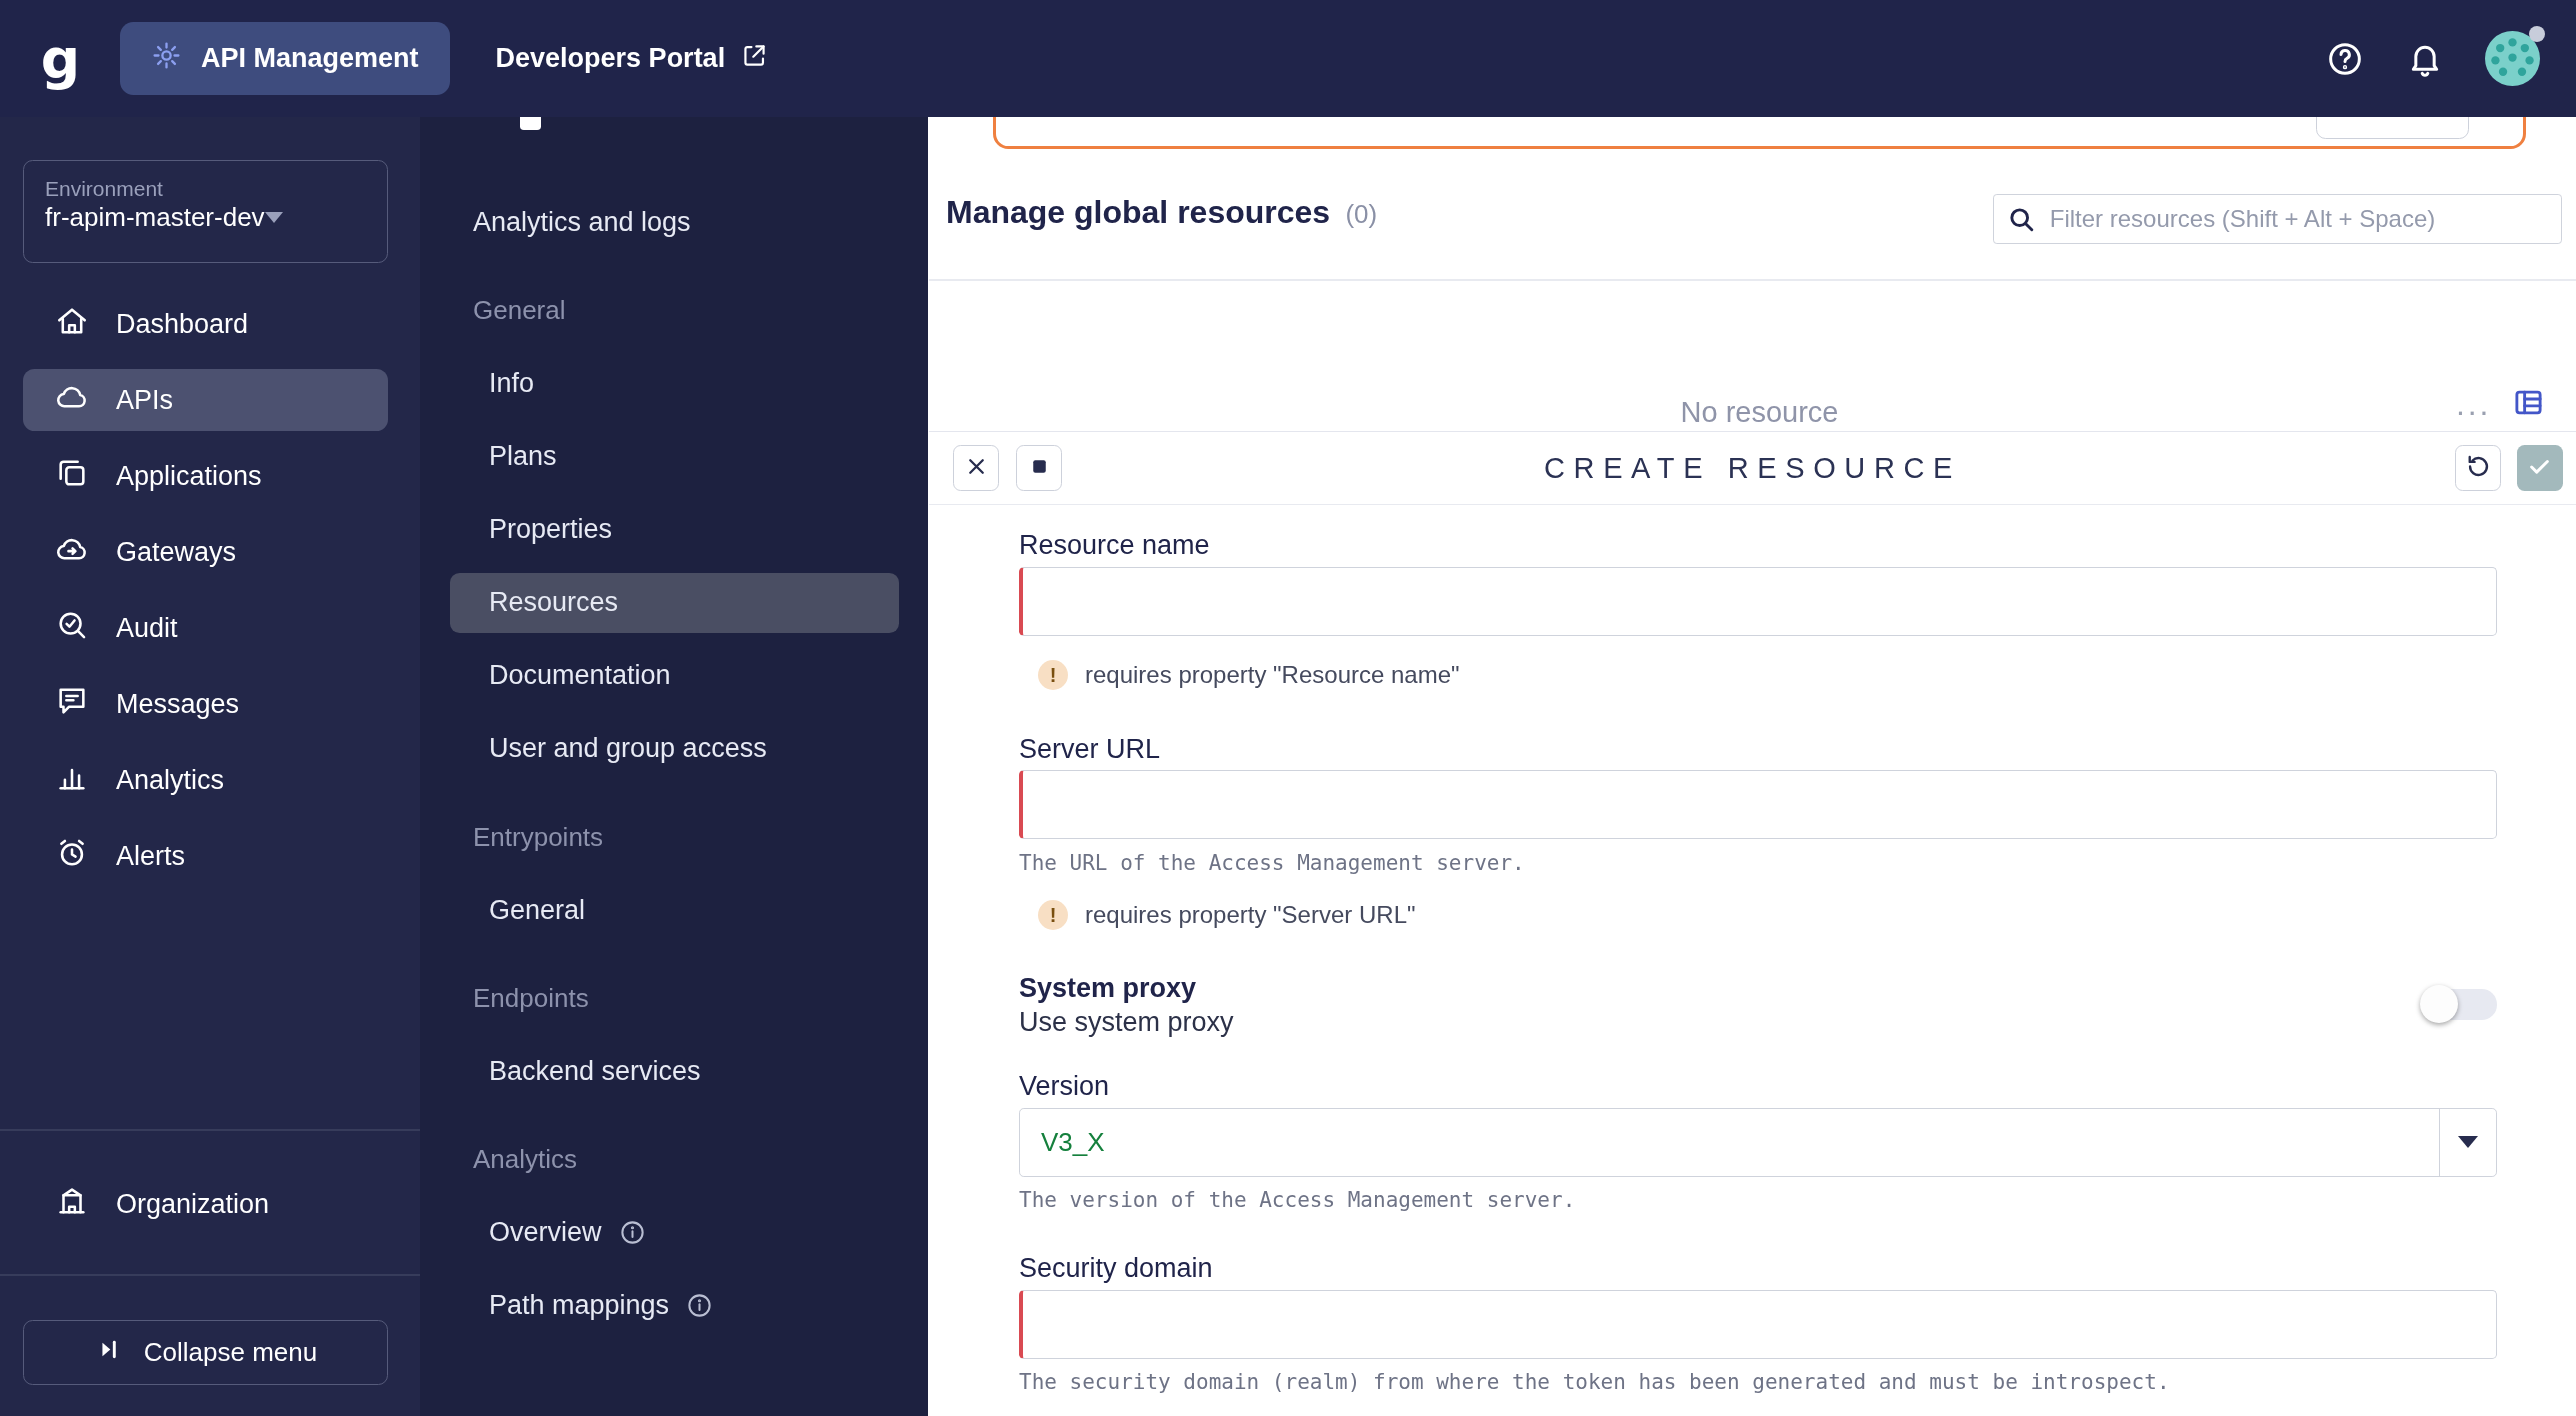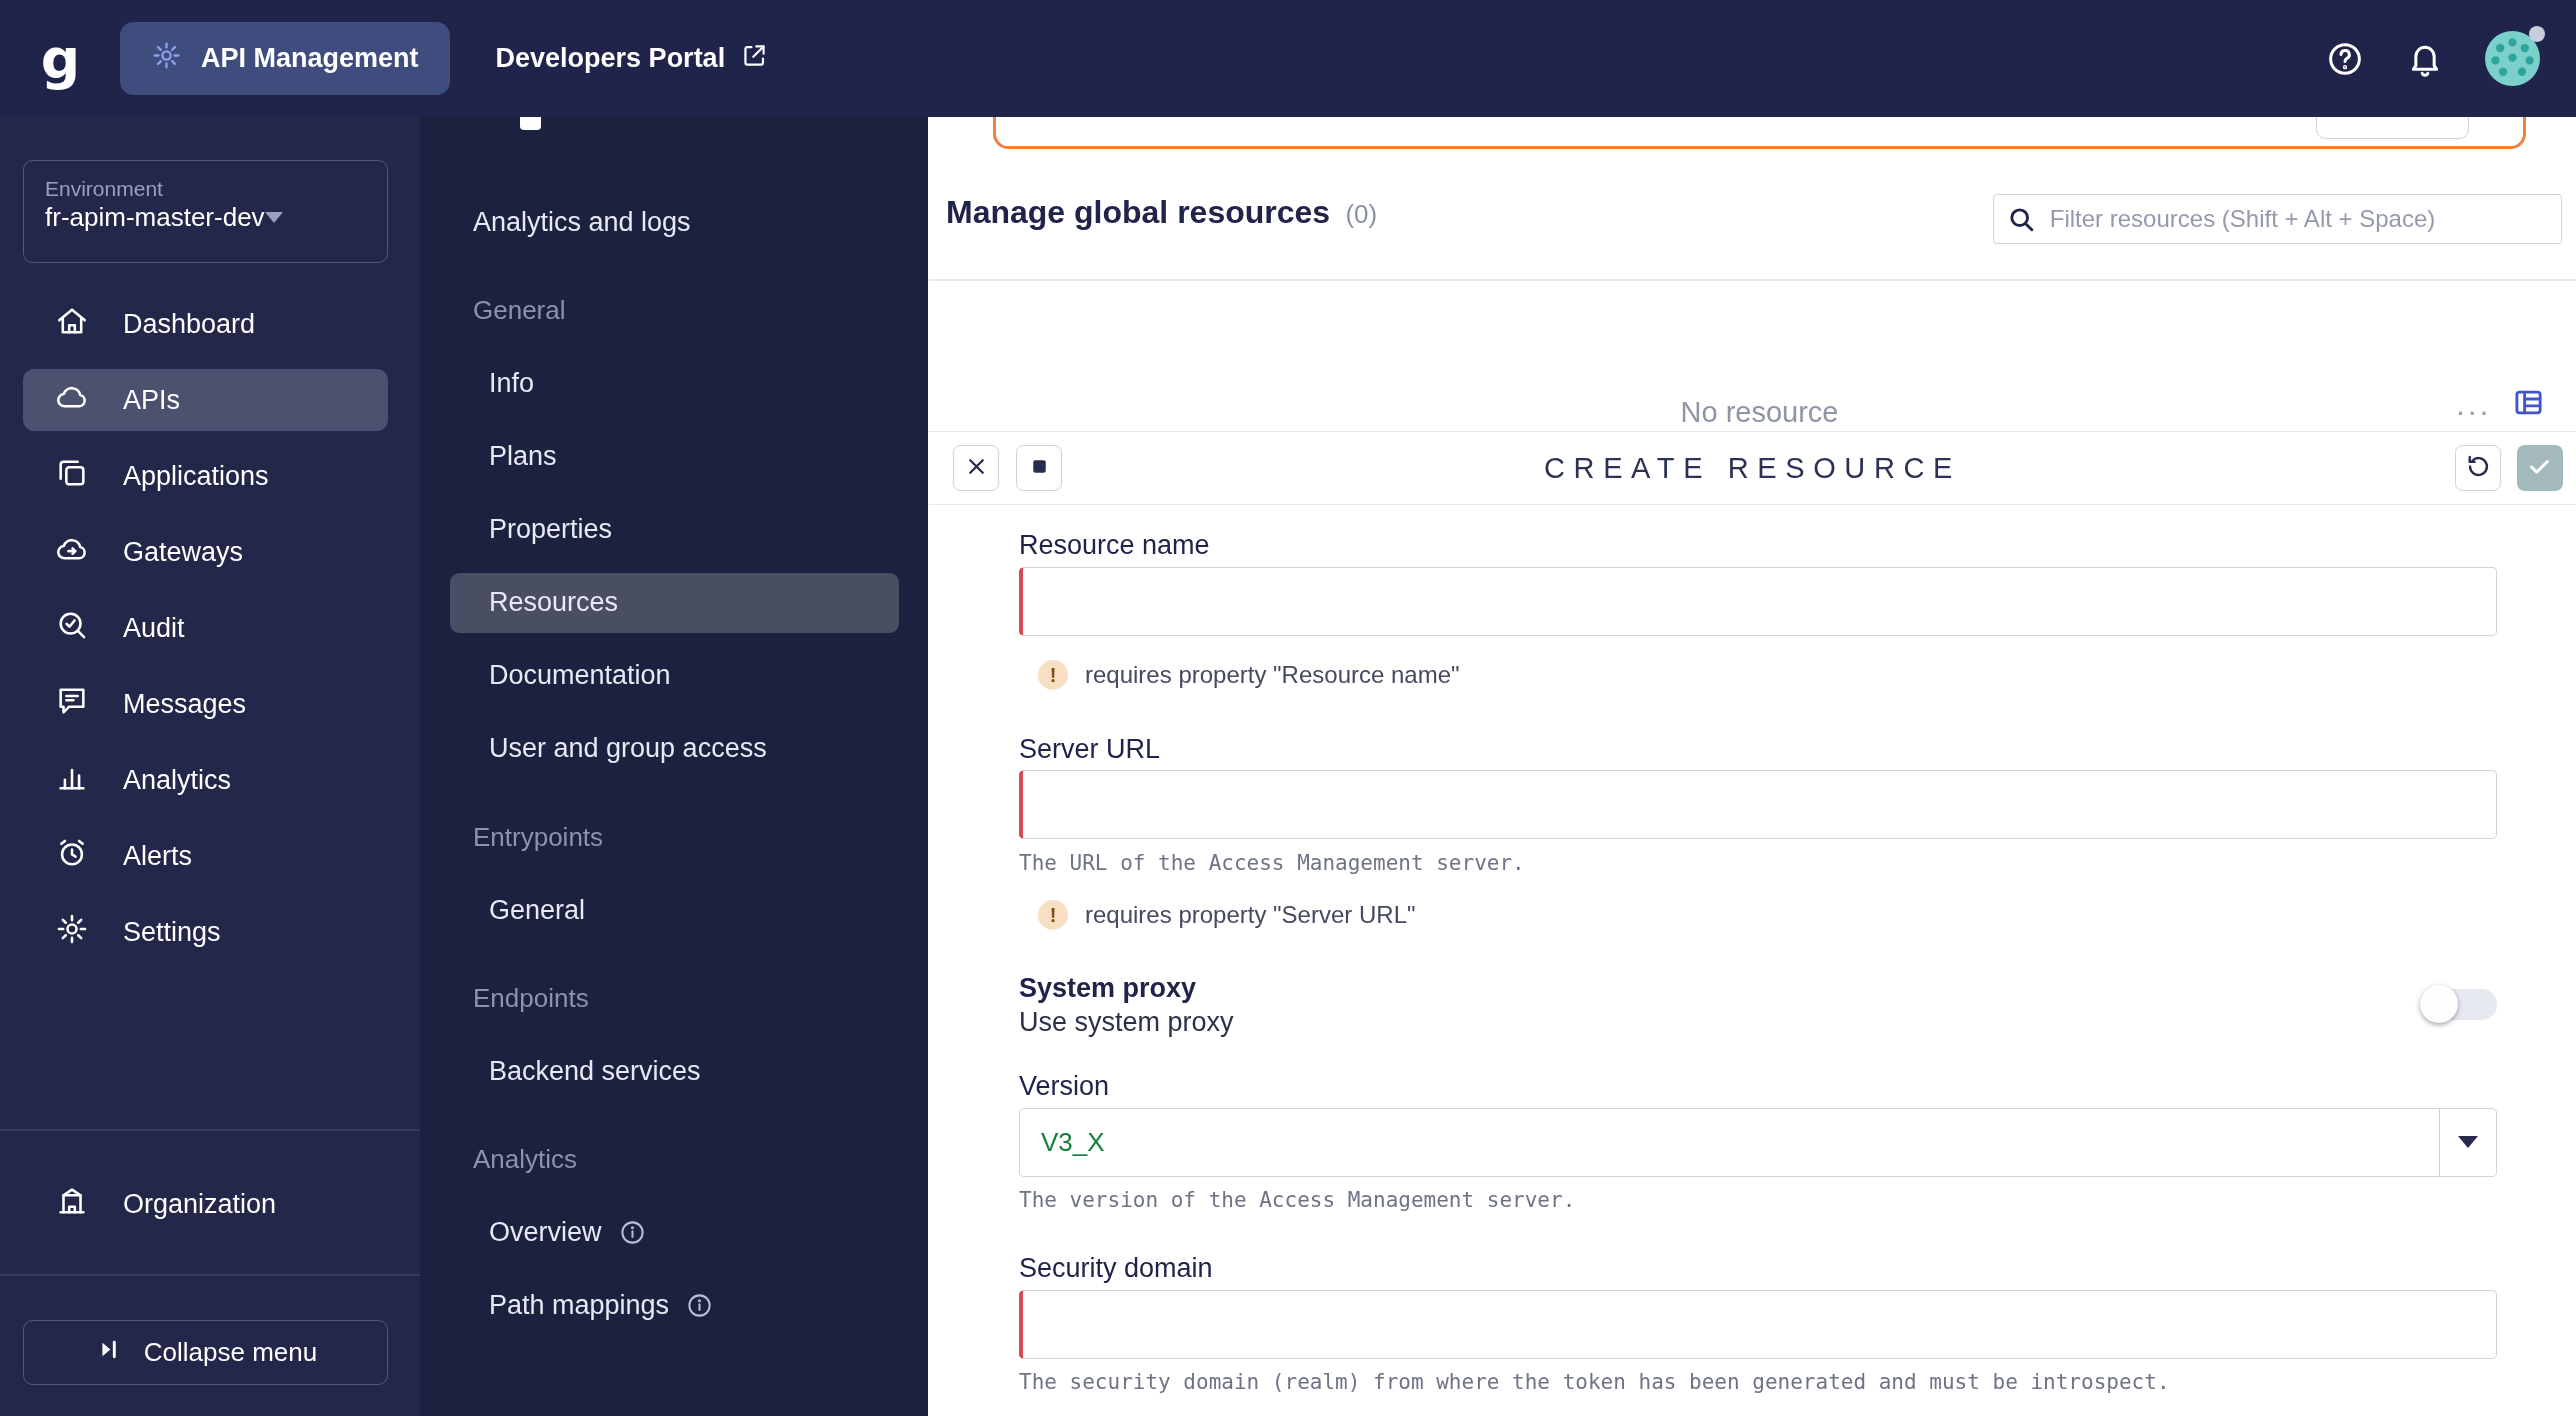--- a/index.html
+++ b/index.html
@@ -17,21 +17,21 @@
   .avatar-wrap { position:relative; width:55px; height:55px; cursor:pointer; }
   .avatar-badge { position:absolute; top:-4.8px; right:-4.8px; width:16px; height:16px; border-radius:50%; background:#c8cddb; }
 
   
   .sidebar { position:absolute; top:117px; left:0; width:420px; bottom:0; background:#232749; color:#fff; }
   .env-box { position:absolute; left:23px; top:43px; width:365px; height:103px; border:1.9px solid #565b7b; border-radius:9.6px; padding:16px 21px; cursor:pointer; }
   .env-label { font-size:21px; color:#9aa0bb; }
   .env-value { margin-top:1px; display:flex; align-items:center; justify-content:flex-start; font-size:26px; color:#fff; }
   .caret-down { width:0; height:0; border-left:9.6px solid transparent; border-right:9.6px solid transparent; border-top:11.5px solid #9aa0bb; }
   .nav { position:absolute; top:169px; left:0; right:0; }
-  .nav-item { position:relative; height:76px; display:flex; align-items:center; padding-left:55px; gap:34px; font-size:27px; cursor:pointer; }
+  .nav-item { position:relative; height:76px; display:flex; align-items:center; padding-left:55px; gap:27px; font-size:27px; cursor:pointer; }
   .nav-item > * { position:relative; z-index:1; }
   .nav-item.selected::before { content:""; position:absolute; left:23px; right:32px; top:6.7px; bottom:6.7px; background:#4c5170; border-radius:11.5px; z-index:0; }
   .side-divider { position:absolute; left:0; right:0; height:1.9px; background:#373c5b; }
   .org-row { position:absolute; top:1049px; left:0; right:0; }
   .collapse-btn { position:absolute; left:23px; top:1203px; width:365px; height:65px; border:1.9px solid #565b7b; border-radius:9.6px; display:flex; align-items:center; justify-content:center; gap:21px; font-size:26px; color:#fff; cursor:pointer; }
 
   
   .submenu { position:absolute; top:117px; left:420px; width:508px; bottom:0; background:#1d2140; color:#e7eaf4; }
   .submenu-frag { position:absolute; top:0; left:100px; width:21px; height:13.4px; background:#fff; border-radius:0 0 3.8px 3.8px; }
   .subnav { padding-top:69px; }
@@ -206,27 +206,20 @@
         <span>Analytics</span>
       </div>
       <div class="nav-item">
         <span><svg class="ic" width="34" height="34" viewBox="0 0 24 24">
               <circle cx="12" cy="13" r="7"></circle>
               <path d="M12 9.5V13l2.5 1.5"></path>
               <path d="M4.5 5.5 7 3.5M19.5 5.5 17 3.5"></path>
             </svg></span>
         <span>Alerts</span>
       </div>
-      <div class="nav-item">
-        <span><svg class="ic" width="34" height="34" viewBox="0 0 24 24">
-              <circle cx="12" cy="12" r="3.2"></circle>
-              <path d="M12 2.8v3M12 18.2v3M2.8 12h3M18.2 12h3M5.5 5.5l2.1 2.1M16.4 16.4l2.1 2.1M18.5 5.5l-2.1 2.1M7.6 16.4l-2.1 2.1"></path>
-            </svg></span>
-        <span>Settings</span>
-      </div>
     </nav>
     <div class="side-divider" style="top:1012px;"></div>
     <div class="nav-item org-row">
       <span><svg class="ic" width="34" height="34" viewBox="0 0 24 24">
             <path d="M4 20h16"></path>
             <path d="M6 20V8h12v12"></path>
             <path d="m6 8 6-4 6 4"></path>
             <path d="M10 20v-4h4v4"></path>
           </svg></span>
       <span>Organization</span>

